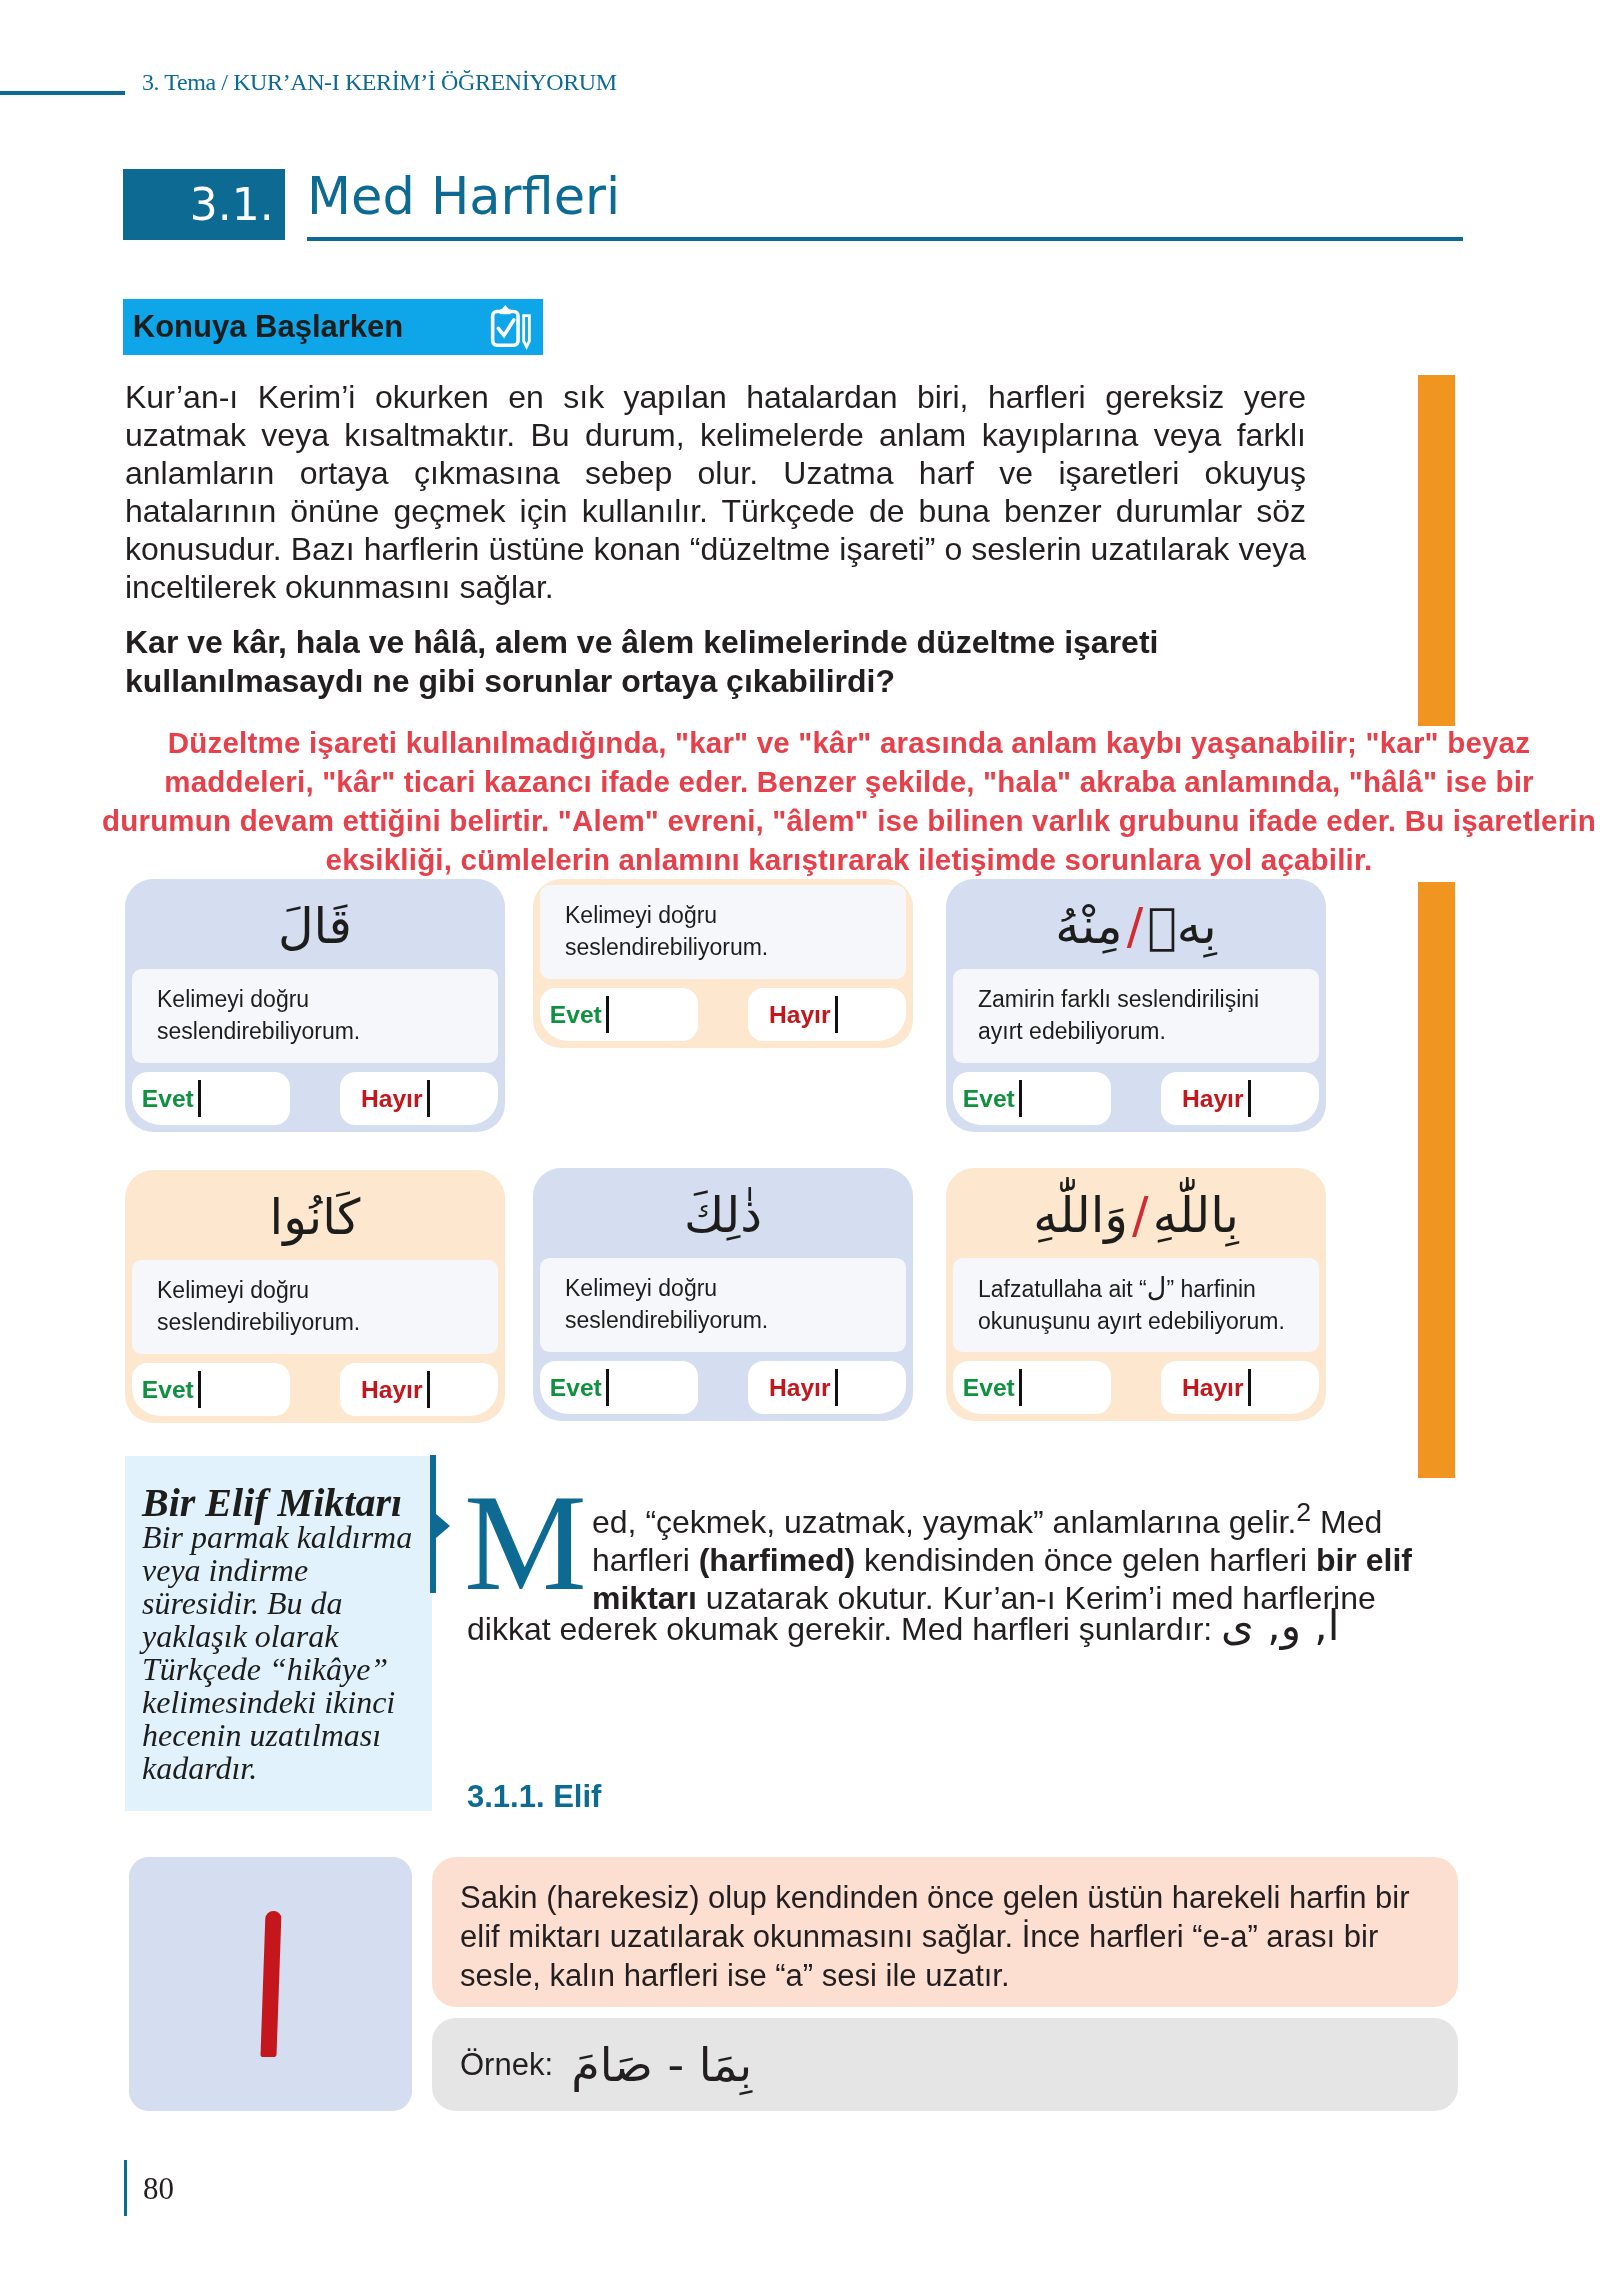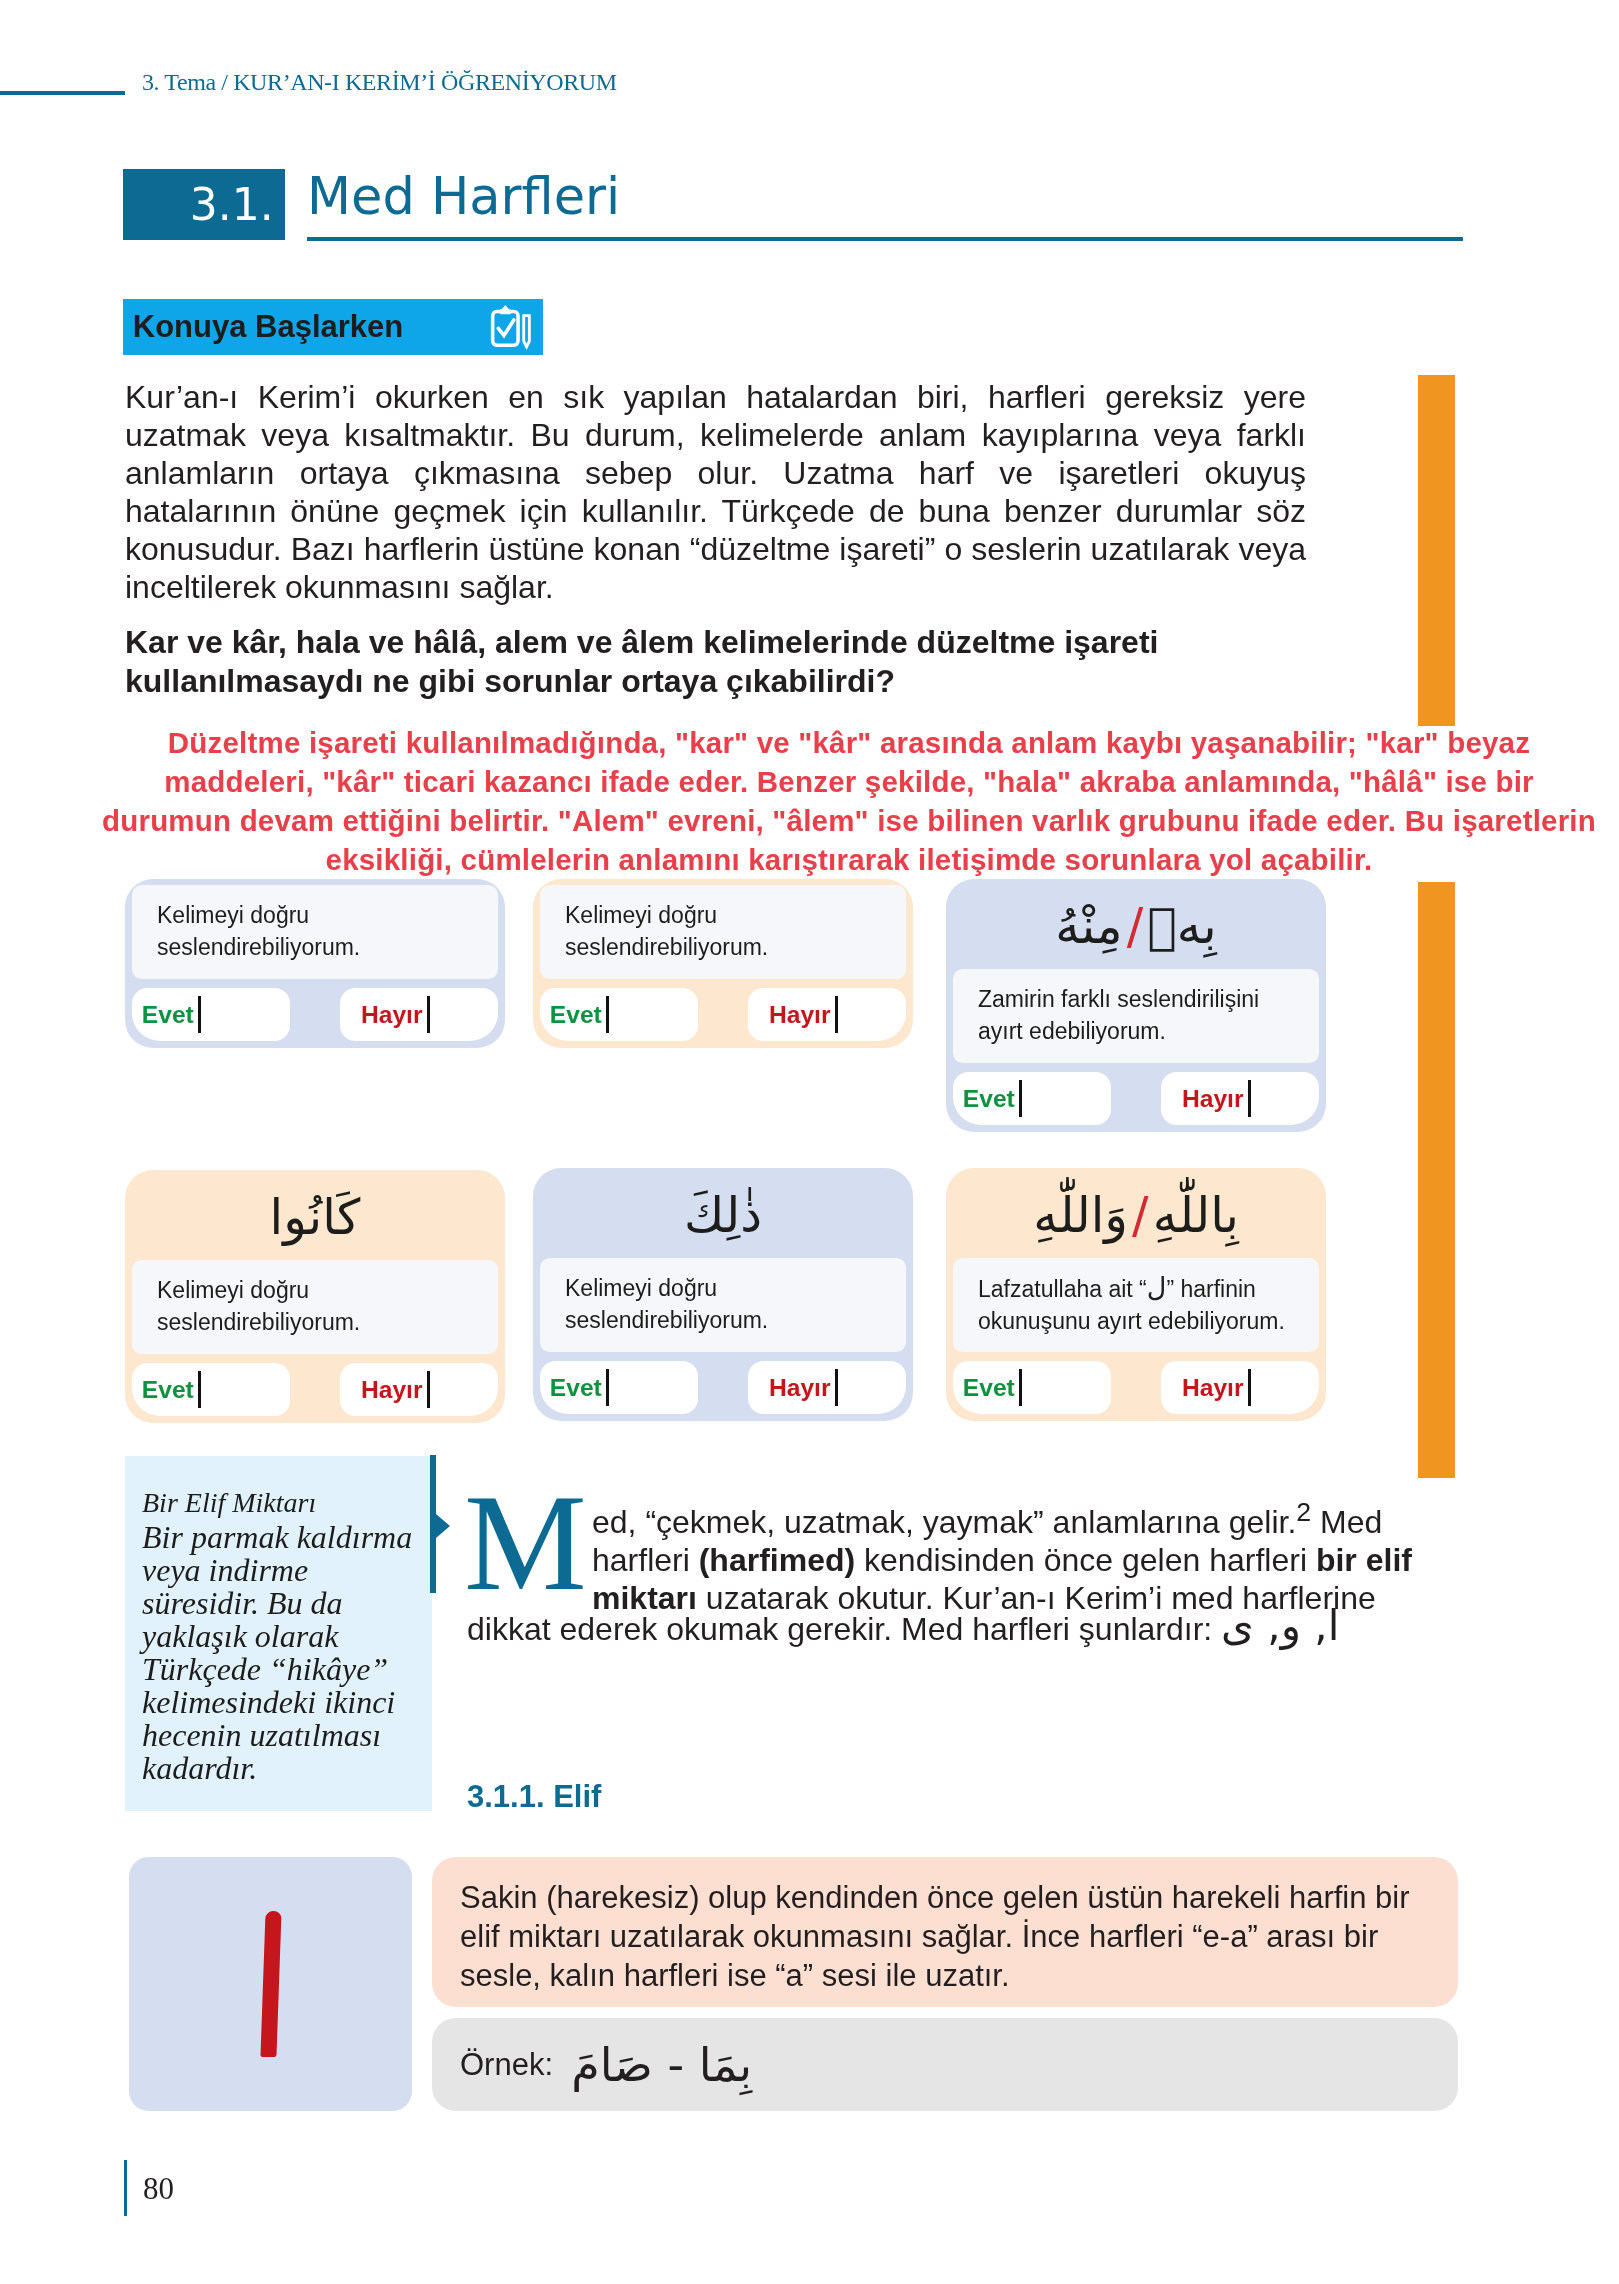--- a/index.html
+++ b/index.html
@@ -41,21 +41,21 @@
   .card-desc .inline-ar { font-family:"DejaVu Sans", sans-serif; font-size:27px; }
   .card-btns { display:flex; justify-content:space-between; margin-top:9.8px; }
   .card-btn { width:158px; height:53px; background:#fff; border-radius:15.5px 15.5px 15.5px 28px; display:flex; align-items:center; padding-left:9.8px; box-sizing:border-box; font-weight:bold; font-size:24.6px; }
   .card-btn.no { border-radius:15.5px 15.5px 28px 15.5px; padding-left:21px; }
   .card-btn .evet { color:#0f9240; }
   .card-btn .hayir { color:#c4161c; }
   .cursor-bar { display:inline-block; width:3.5px; height:37px; background:#111; margin-left:4.2px; vertical-align:middle; }
 
   
   .note { left:125px; top:1456px; width:307px; height:355px; background:#e1f2fd; box-sizing:border-box; padding:28px 14px 0 17px; font-family:"Liberation Serif", serif; font-style:italic; color:#1d1d1b; }
-  .note-title { font-weight:normal; font-size:28px; line-height:37px; }
+  .note-title { font-weight:bold; font-size:40px; line-height:37px; }
   .note-body { font-size:32px; line-height:33px; }
   .note-rule { left:430px; top:1455px; width:5.6px; height:138px; background:#0d6a93; }
   .note-arrow { left:436px; top:1514px; width:0; height:0; border-top:12px solid transparent; border-bottom:12px solid transparent; border-left:14px solid #0d6a93; }
 
   
   .dropcap { left:464px; top:1490px; font-family:"Liberation Serif", serif; font-size:138px; line-height:105px; color:#0d6a93; }
   .med-lines { left:592px; top:1493px; width:872px; font-size:32px; line-height:38px; text-align:justify; }
   .med-last { left:467px; top:1607px; font-size:32px; line-height:38px; white-space:nowrap; }
   .med-ar { font-family:"DejaVu Sans", sans-serif; font-size:42px; }
 
@@ -96,20 +96,21 @@
 </div>
 
 <div class="abs orange-bar-1"></div>
 <div class="abs orange-bar-2"></div>
 
 <div class="abs intro">Kur’an-ı Kerim’i okurken en sık yapılan hatalardan biri, harfleri gereksiz yere uzatmak veya kısaltmaktır. Bu durum, kelimelerde anlam kayıplarına veya farklı anlamların ortaya çıkmasına sebep olur. Uzatma harf ve işaretleri okuyuş hatalarının önüne geçmek için kullanılır. Türkçede de buna benzer durumlar söz konusudur. Bazı harflerin üstüne konan “düzeltme işareti” o seslerin uzatılarak veya inceltilerek okunmasını sağlar.</div>
 <div class="abs question">Kar ve kâr, hala ve hâlâ, alem ve âlem kelimelerinde düzeltme işareti kullanılmasaydı ne gibi sorunlar ortaya çıkabilirdi?</div>
 <div class="abs answer">Düzeltme işareti kullanılmadığında, "kar" ve "kâr" arasında anlam kaybı yaşanabilir; "kar" beyaz maddeleri, "kâr" ticari kazancı ifade eder. Benzer şekilde, "hala" akraba anlamında, "hâlâ" ise bir durumun devam ettiğini belirtir. "Alem" evreni, "âlem" ise bilinen varlık grubunu ifade eder. Bu işaretlerin eksikliği, cümlelerin anlamını karıştırarak iletişimde sorunlara yol açabilir.</div>
 
 <div class="card blue" style="left:125px; top:879px;">
+  <div class="card-ar">قَالَ</div>
   <div class="card-desc">Kelimeyi doğru seslendirebiliyorum.</div>
   <div class="card-btns">
     <div class="card-btn yes">
         <span class="evet">Evet</span>
         <span class="cursor-bar"></span>
       </div>
     <div class="card-btn no">
         <span class="hayir">Hayır</span>
         <span class="cursor-bar"></span>
       </div>

